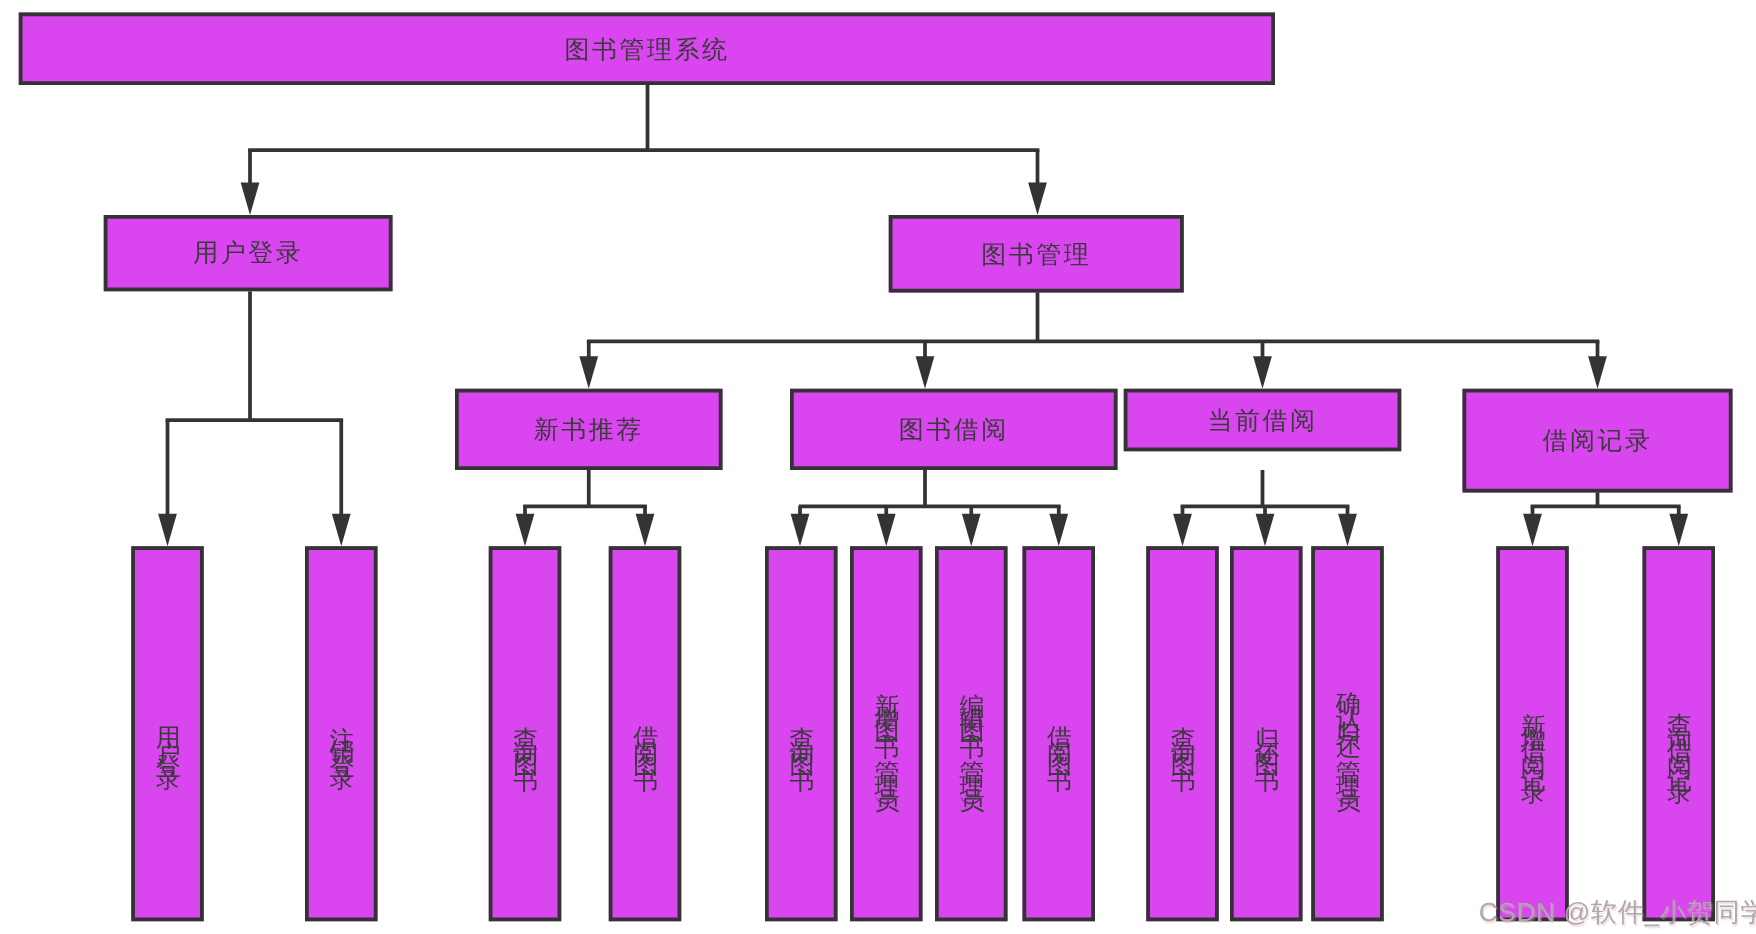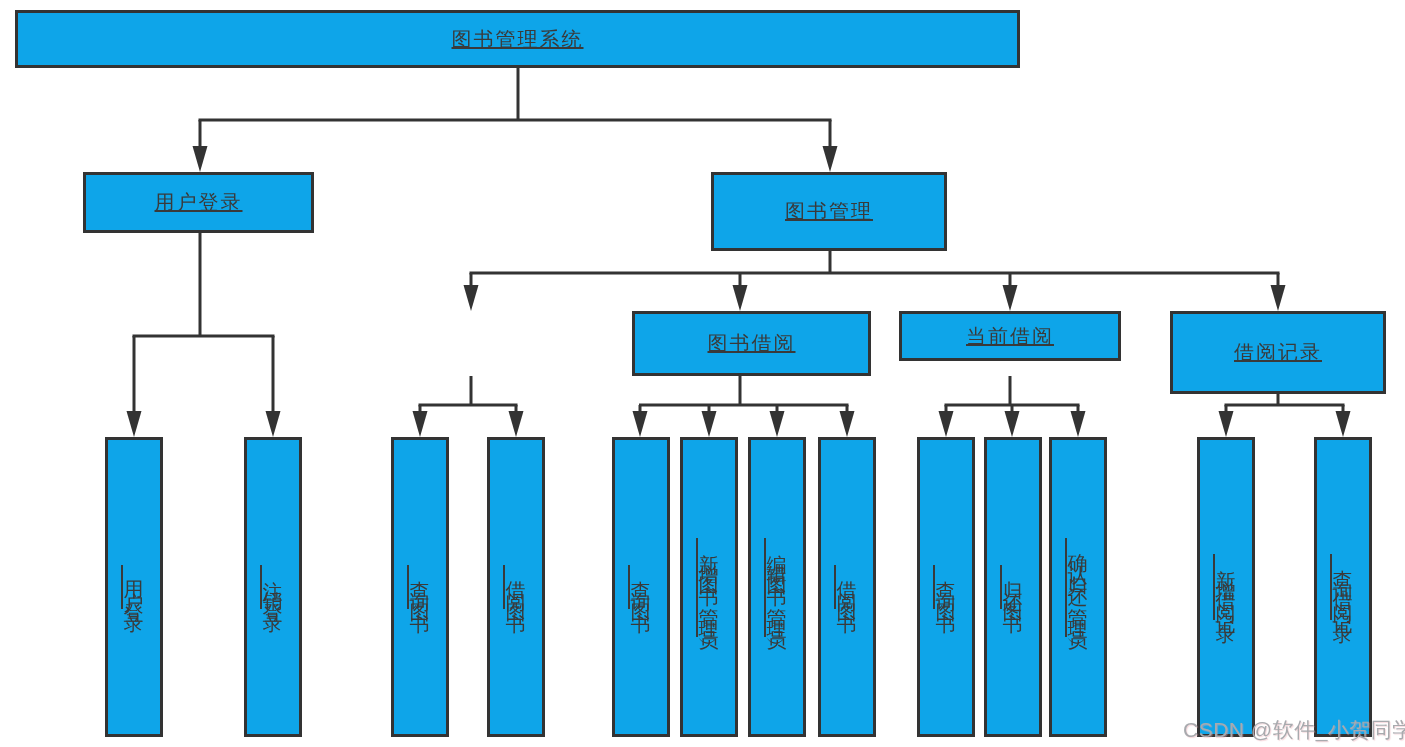--- a/index.html
+++ b/index.html
@@ -17,28 +17,27 @@
   }
   .connectors {
     position: absolute;
     left: 0;
     top: 0;
     z-index: 1;
   }
   .node {
     position: absolute;
     box-sizing: border-box;
-    background: #0ea5e9;
+    background: #d946ef;
     border: 3px solid #333333;
     color: #3a3a3a;
     display: flex;
     align-items: center;
     justify-content: center;
     z-index: 2;
-    text-decoration: underline;
   }
   .node.h {
     font-size: 20px;
     letter-spacing: 2px;
     white-space: nowrap;
   }
   .node.v span {
     writing-mode: vertical-rl;
     text-orientation: mixed;
     font-size: 20px;
@@ -125,23 +124,24 @@
       <polygon points="1004.5,411 1019.5,411 1012,437"></polygon>
       <polygon points="1070.5,411 1085.5,411 1078,437"></polygon>
       <polygon points="1218.5,411 1233.5,411 1226,437"></polygon>
       <polygon points="1335.5,411 1350.5,411 1343,437"></polygon>
     </g>
   </svg>
 
   <div class="node h" style="left:15px; top:10px; width:1005px; height:58px">图书管理系统</div>
 
   <div class="node h" style="left:83px; top:172px; width:231px; height:61px">用户登录</div>
-  <div class="node h" style="left:711px; top:172px; width:236px; height:79px">图书管理</div>
+  <div class="node h" style="left:711px; top:172px; width:236px; height:62px">图书管理</div>
 
-  <div class="node h" style="left:632px; top:311px; width:239px; height:65px">图书借阅</div>
+  <div class="node h" style="left:364px; top:311px; width:214px; height:65px">新书推荐</div>
+  <div class="node h" style="left:632px; top:311px; width:262px; height:65px">图书借阅</div>
   <div class="node h" style="left:899px; top:311px; width:222px; height:50px">当前借阅</div>
   <div class="node h" style="left:1170px; top:311px; width:216px; height:83px">借阅记录</div>
 
   <div class="node v" style="left:105px; top:437px; width:58px; height:300px">
     <span>用户登录</span>
   </div>
   <div class="node v" style="left:244px; top:437px; width:58px; height:300px">
     <span>注销登录</span>
   </div>
 

